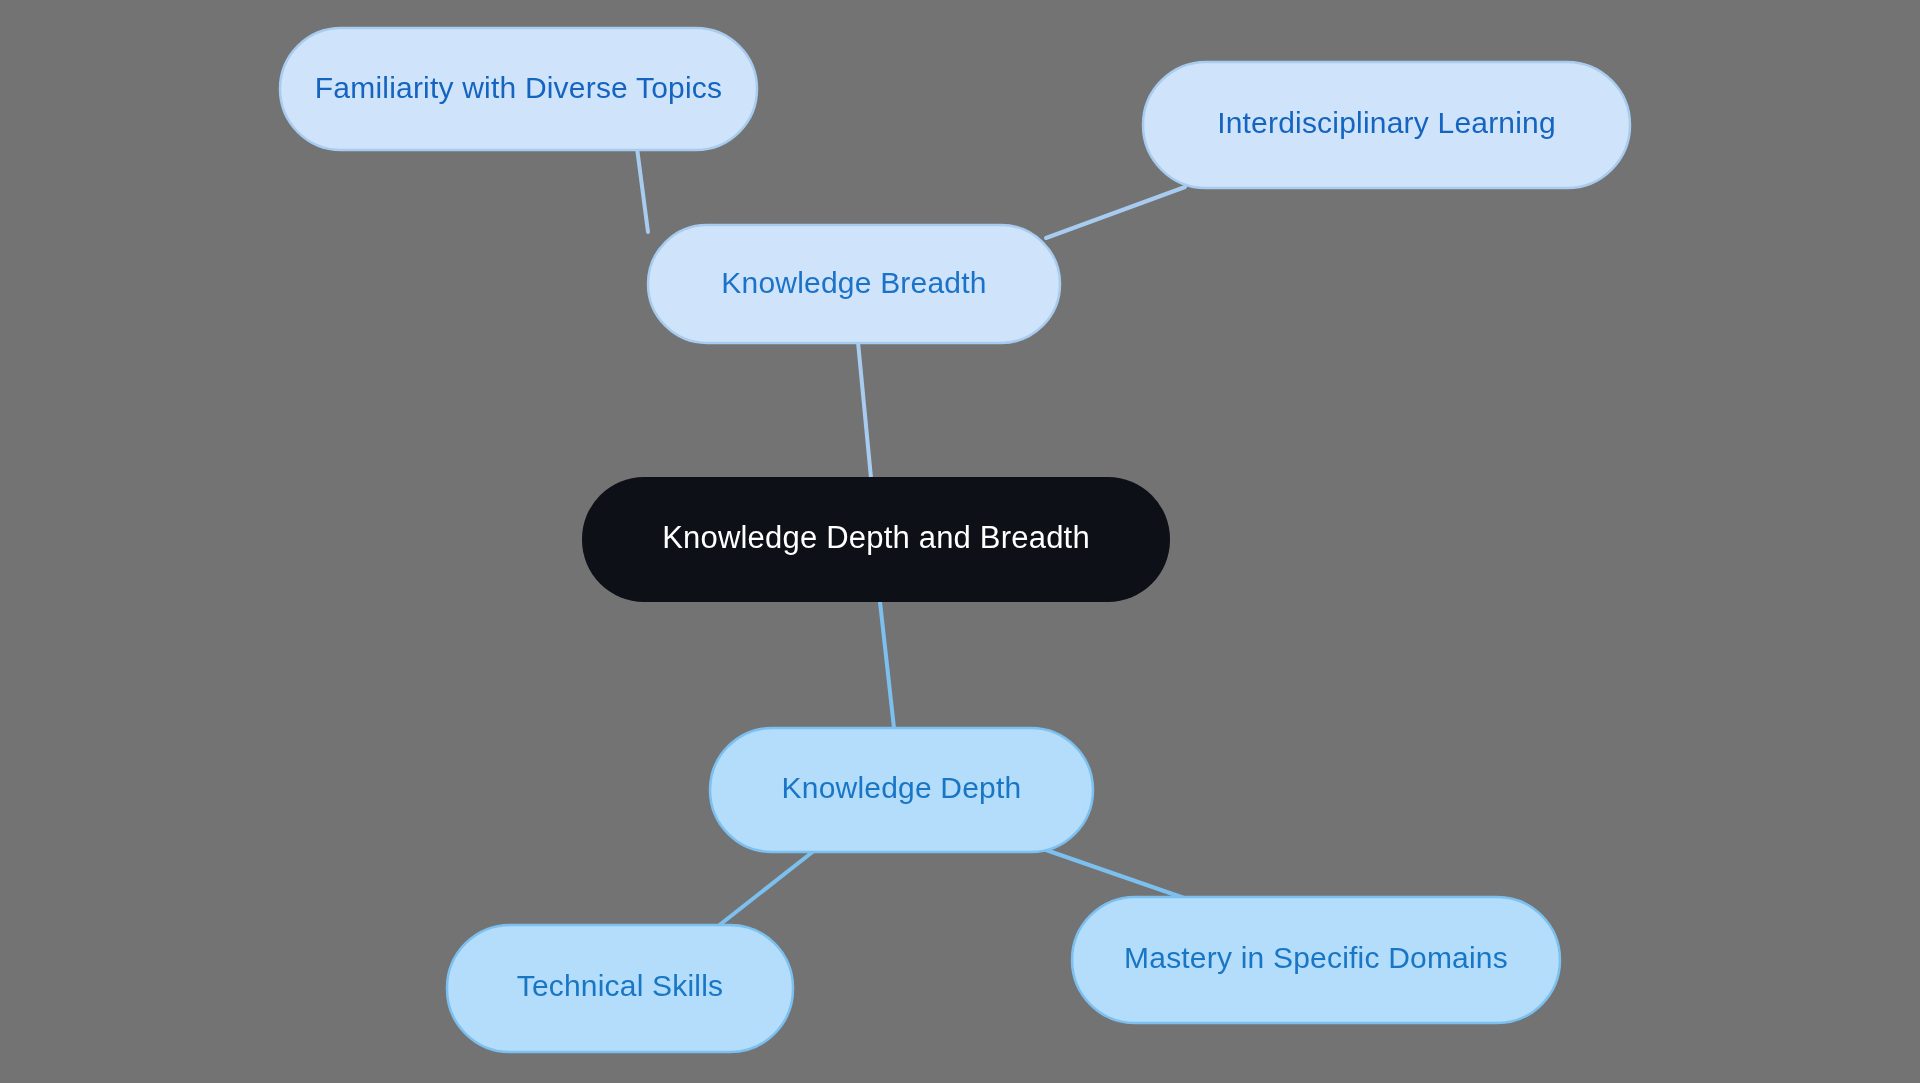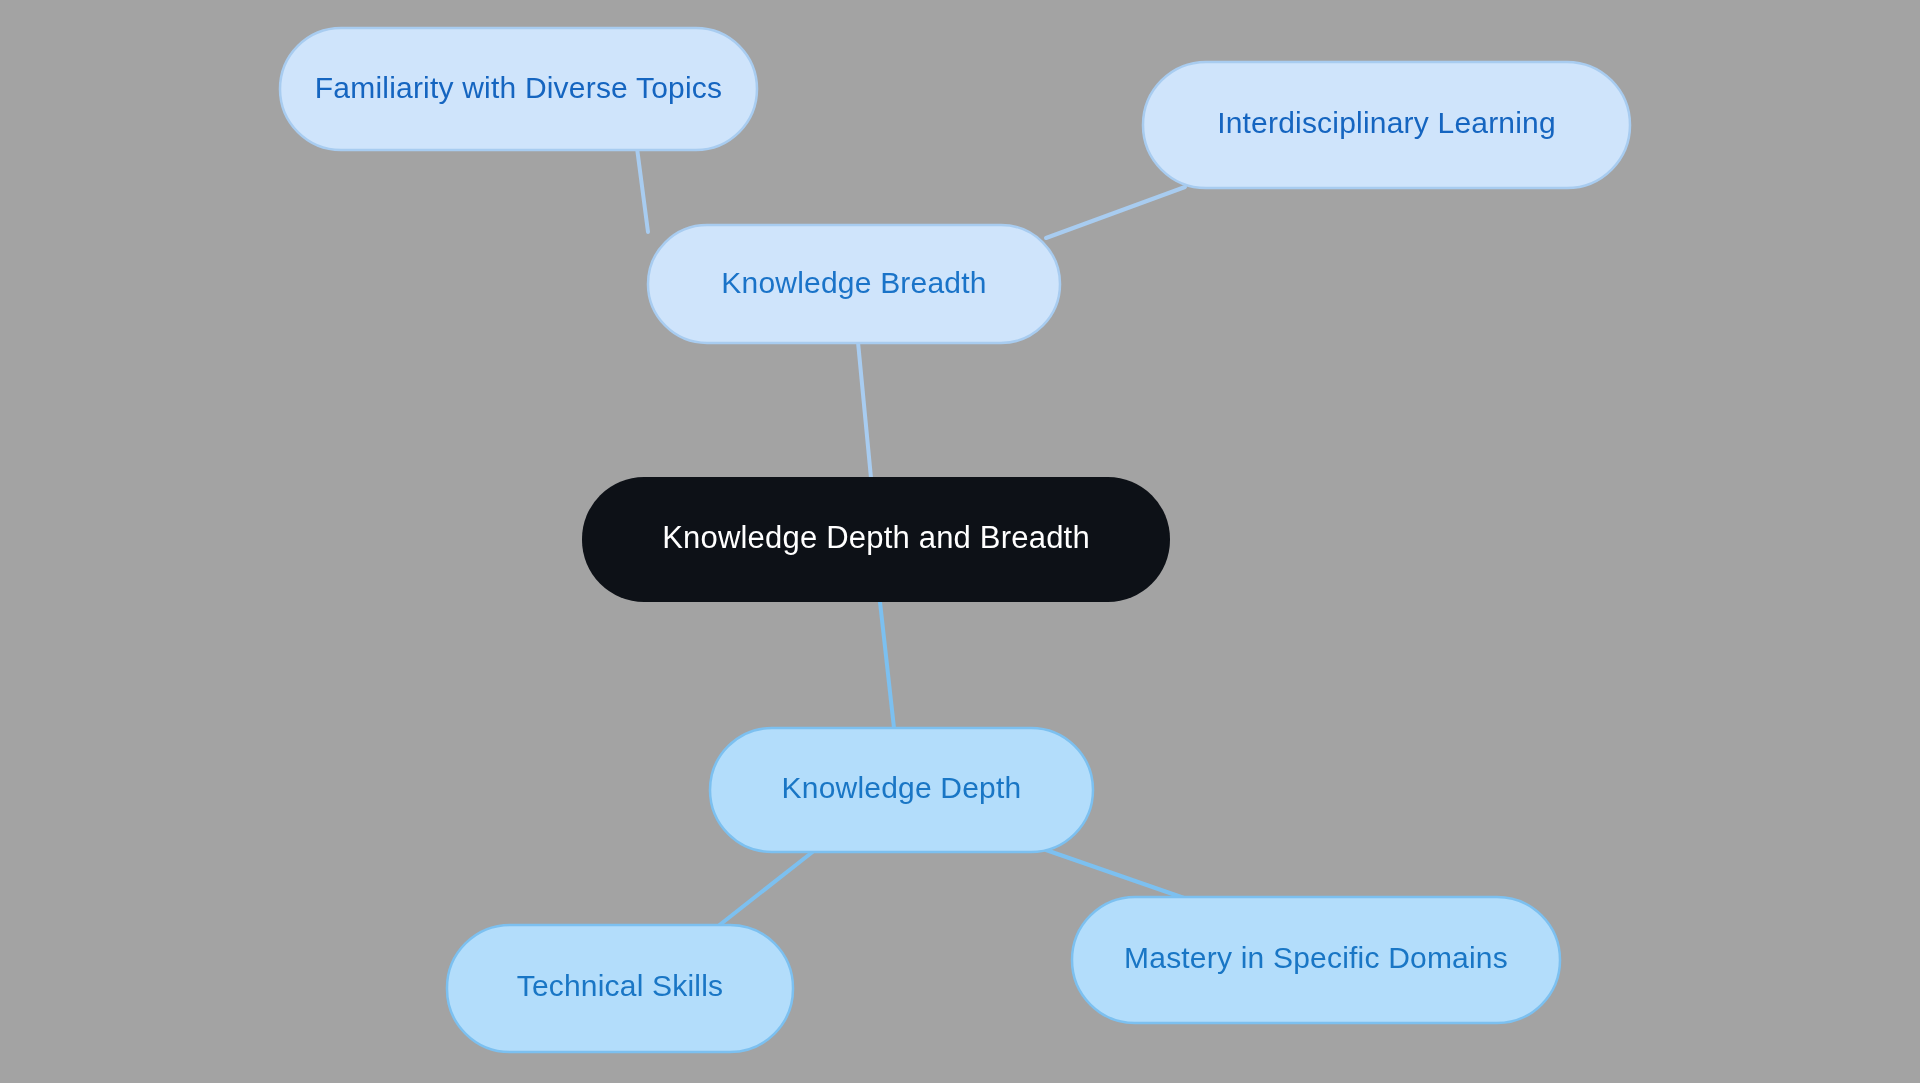--- a/index.html
+++ b/index.html
@@ -10,21 +10,21 @@
   body {
     width: 1920px;
     height: 1083px;
     font-family: "Liberation Sans", sans-serif;
     overflow: hidden;
   }
   #mindmap-root {
     position: relative;
     width: 1920px;
     height: 1083px;
-    background: #a3a3a3;
+    background: #737373;
   }
   svg.mindmap-canvas {
     position: absolute;
     top: 0;
     left: 0;
     width: 1920px;
     height: 1083px;
     display: block;
   }
   .node-label {

